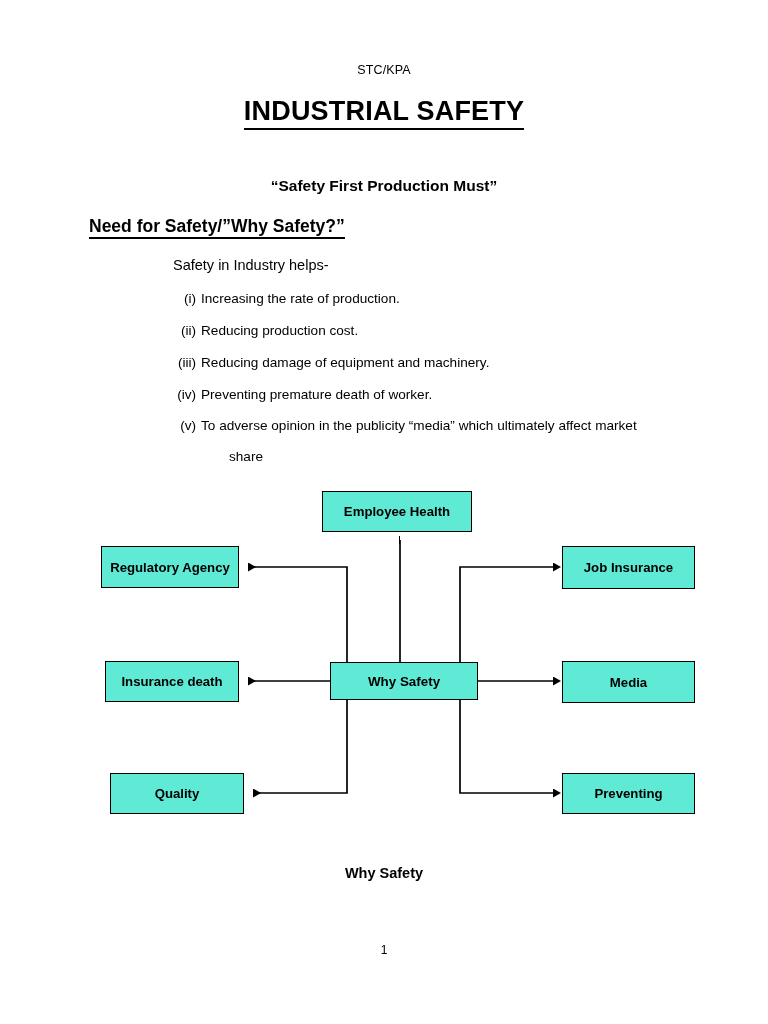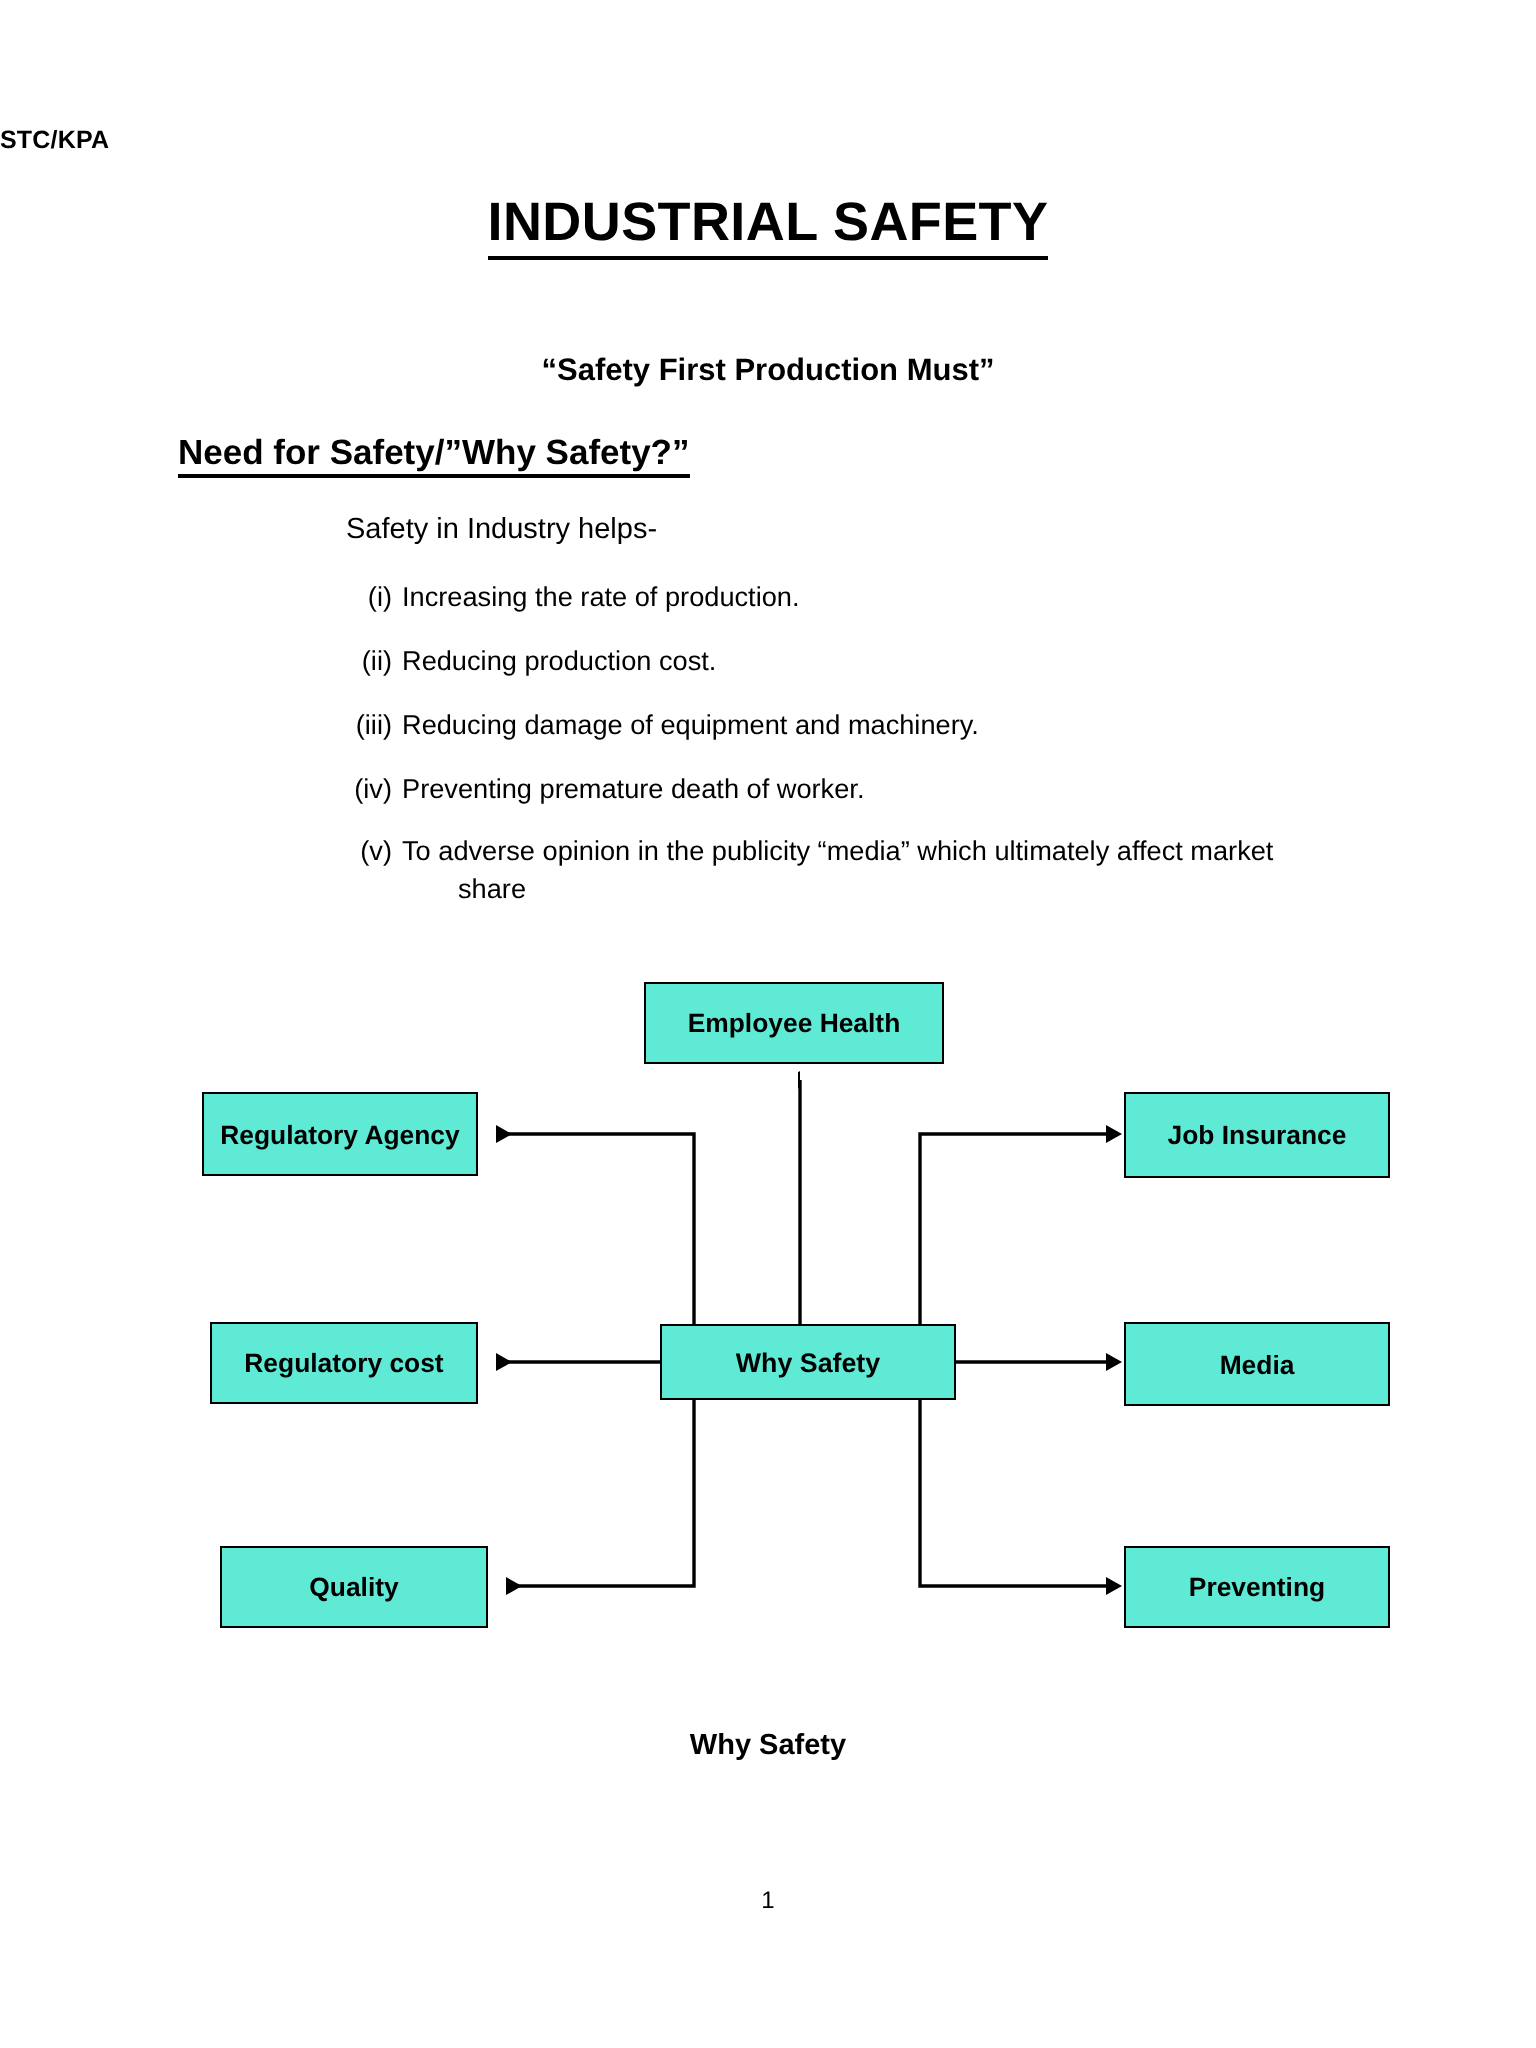--- a/index.html
+++ b/index.html
@@ -21,23 +21,23 @@
     inset: 0;
     background: #ffffff;
   }
 
   
   .doc-code {
     position: absolute;
     top: 63px;
     left: 0;
     width: 768px;
-    text-align: left;
+    text-align: center;
     font-size: 12.5px;
-    font-weight: 700;
+    font-weight: 400;
     letter-spacing: .1px;
   }
 
   .doc-title {
     position: absolute;
     top: 96px;
     left: 0;
     width: 768px;
     text-align: center;
     font-size: 27px;
@@ -99,20 +99,21 @@
     flex: 0 0 30px;
     text-align: right;
     padding-right: 5px;
     white-space: nowrap;
   }
   .list-text {
     flex: 1 1 auto;
   }
   .list-text .wrap-line {
     display: block;
+    margin-top: 12px;
     margin-left: 28px;
   }
 
   
   .diagram {
     position: absolute;
     top: 480px;
     left: 0;
     width: 768px;
     height: 360px;
@@ -239,21 +240,21 @@
 
         <path d="M 478,201 L 553,201" marker-end="url(#arrowR)"></path>
 
         <path d="M 460,220 L 460,313 L 553,313" marker-end="url(#arrowR)"></path>
       </g>
     </svg>
 
     <div class="node node-employee-health">Employee Health</div>
     <div class="node node-regulatory">Regulatory Agency</div>
     <div class="node node-job-security">Job Insurance</div>
-    <div class="node node-insurance">Regulatory cost</div>
+    <div class="node node-insurance">Insurance death</div>
     <div class="node node-why-safety">Why Safety</div>
     <div class="node node-quality">Quality</div>
     <div class="node node-media">Media</div>
     <div class="node node-production">Preventing</div>
 
   </div>
 
   <div class="diagram-caption">Why Safety</div>
 
   <div class="page-number">1</div>

